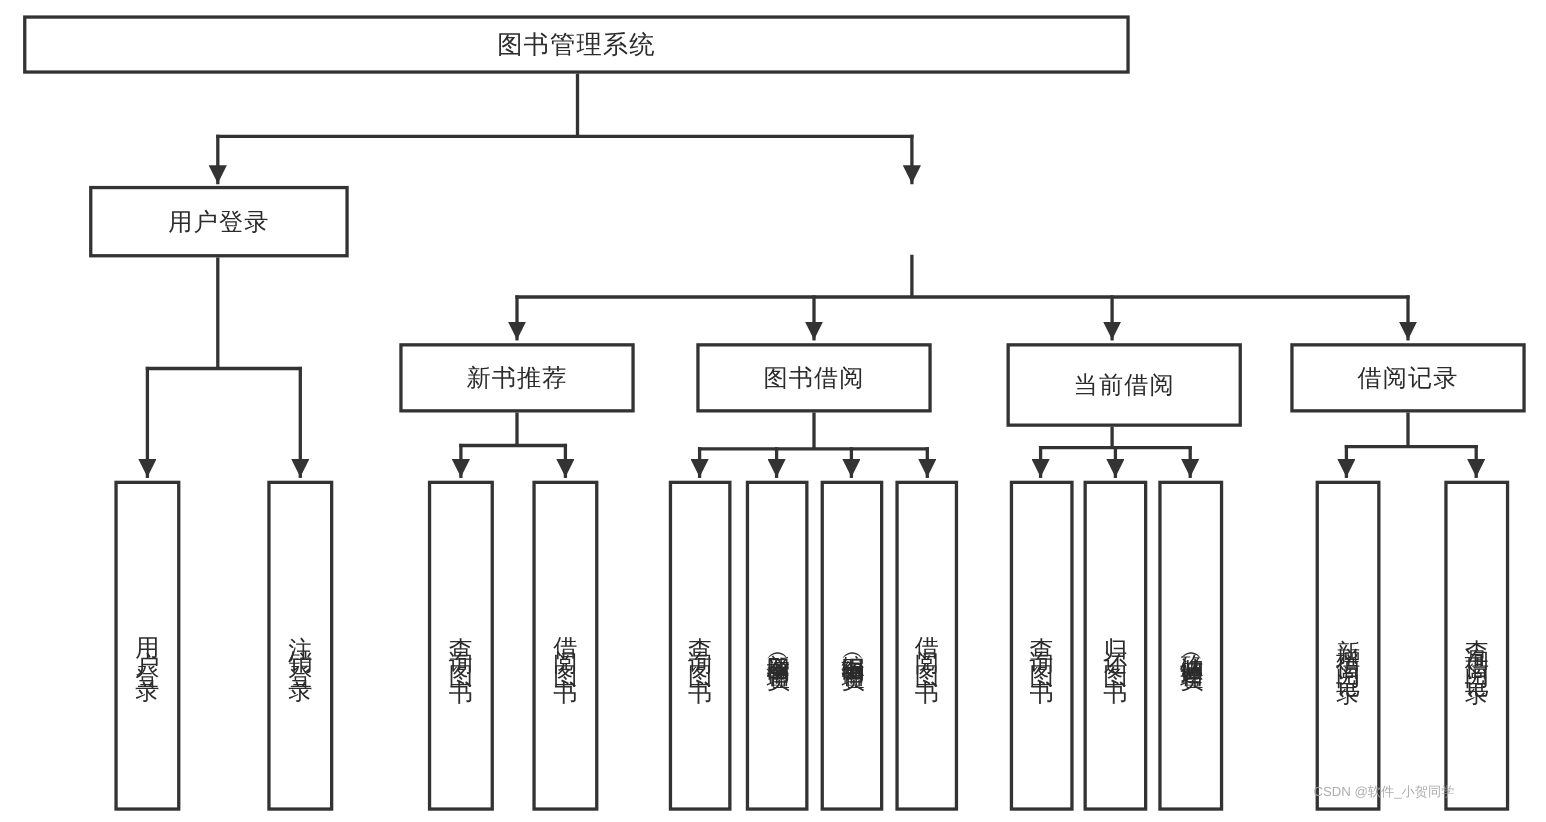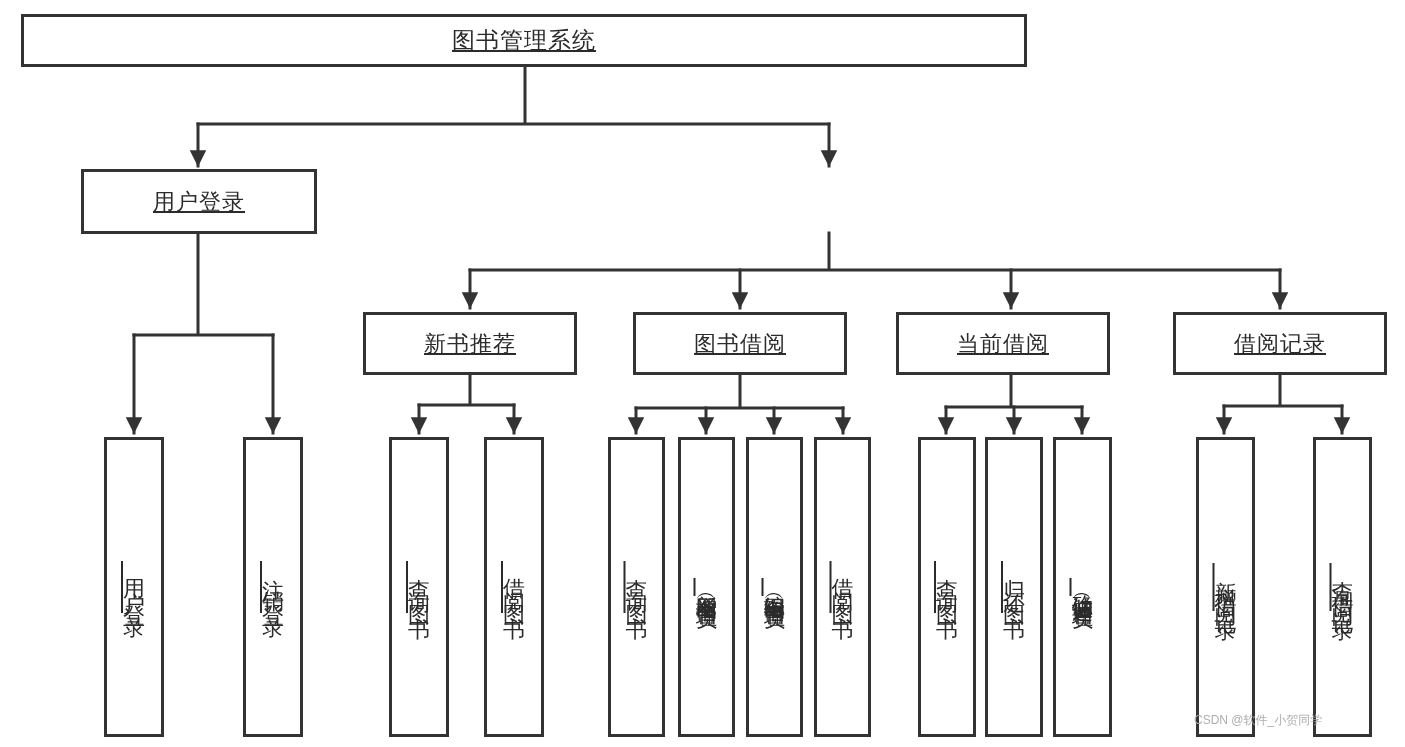--- a/index.html
+++ b/index.html
@@ -22,21 +22,20 @@
   }
   .node {
     position: absolute;
     box-sizing: border-box;
     border: 3px solid #333333;
     background: #ffffff;
     color: #2b2b2b;
     display: flex;
     align-items: center;
     justify-content: center;
-    text-decoration: underline;
   }
   .hnode {
     font-size: 22px;
     letter-spacing: 1px;
   }
   .hnode.root {
     font-size: 23px;
   }
   .vnode .vtext {
     writing-mode: vertical-rl;
@@ -112,21 +111,21 @@
   <div class="node hnode" style="left:81px;top:169px;width:236px;height:65px;">
     <span>用户登录</span>
   </div>
 
   <div class="node hnode" style="left:633px;top:312px;width:214px;height:63px;">
     <span>图书借阅</span>
   </div>
   <div class="node hnode" style="left:363px;top:312px;width:214px;height:63px;">
     <span>新书推荐</span>
   </div>
-  <div class="node hnode" style="left:896px;top:312px;width:214px;height:63px;">
+  <div class="node hnode" style="left:915px;top:312px;width:214px;height:76px;">
     <span>当前借阅</span>
   </div>
   <div class="node hnode" style="left:1173px;top:312px;width:214px;height:63px;">
     <span>借阅记录</span>
   </div>
 
   <div class="node vnode" style="left:104px;top:437px;width:60px;height:300px;">
     <span class="vtext s4">用户登录</span>
   </div>
   <div class="node vnode" style="left:243px;top:437px;width:60px;height:300px;">

